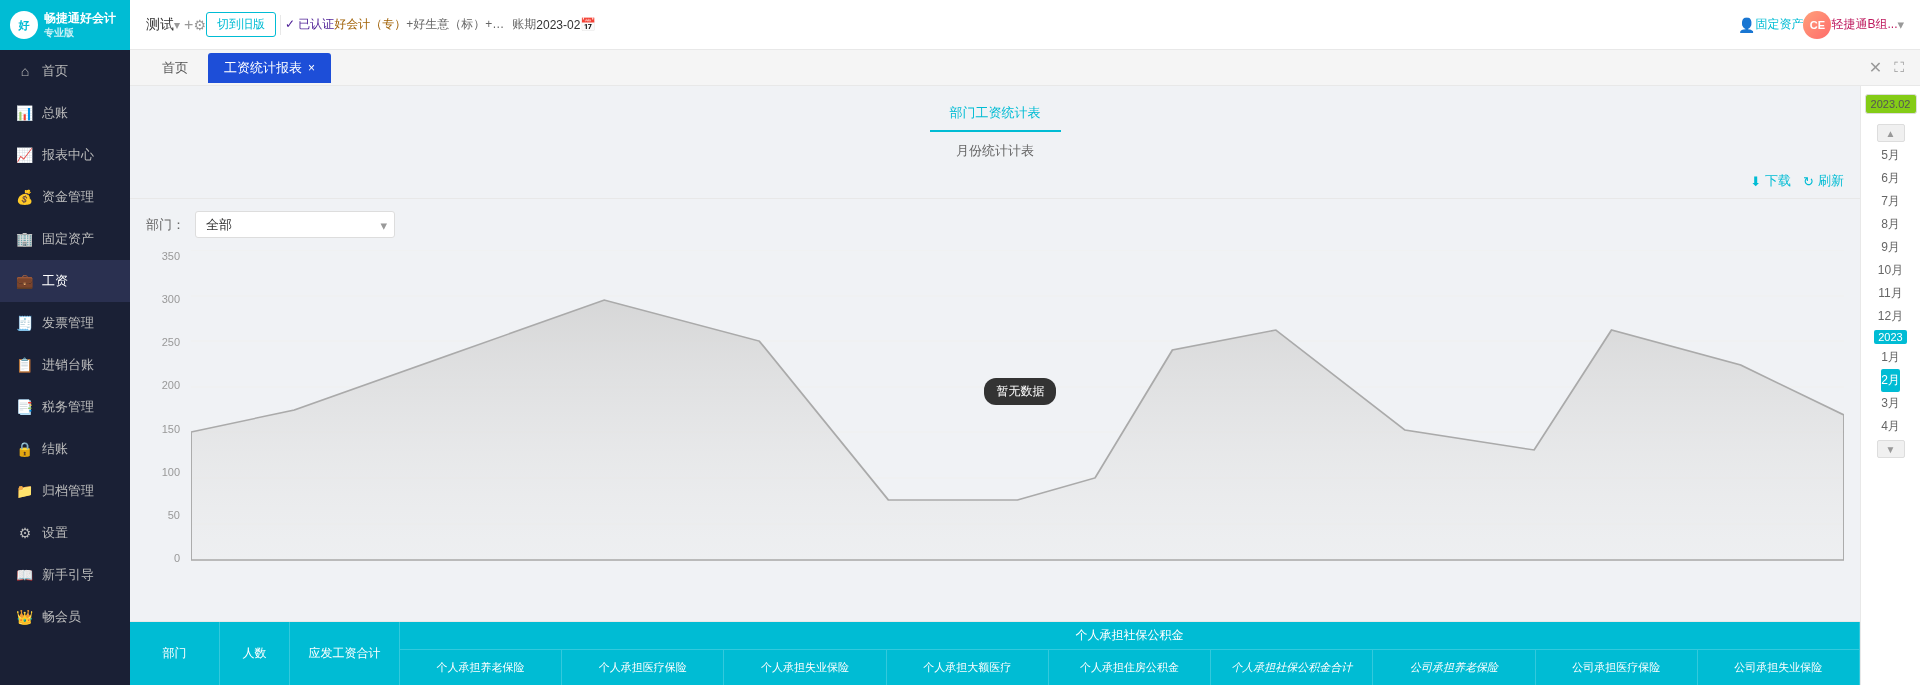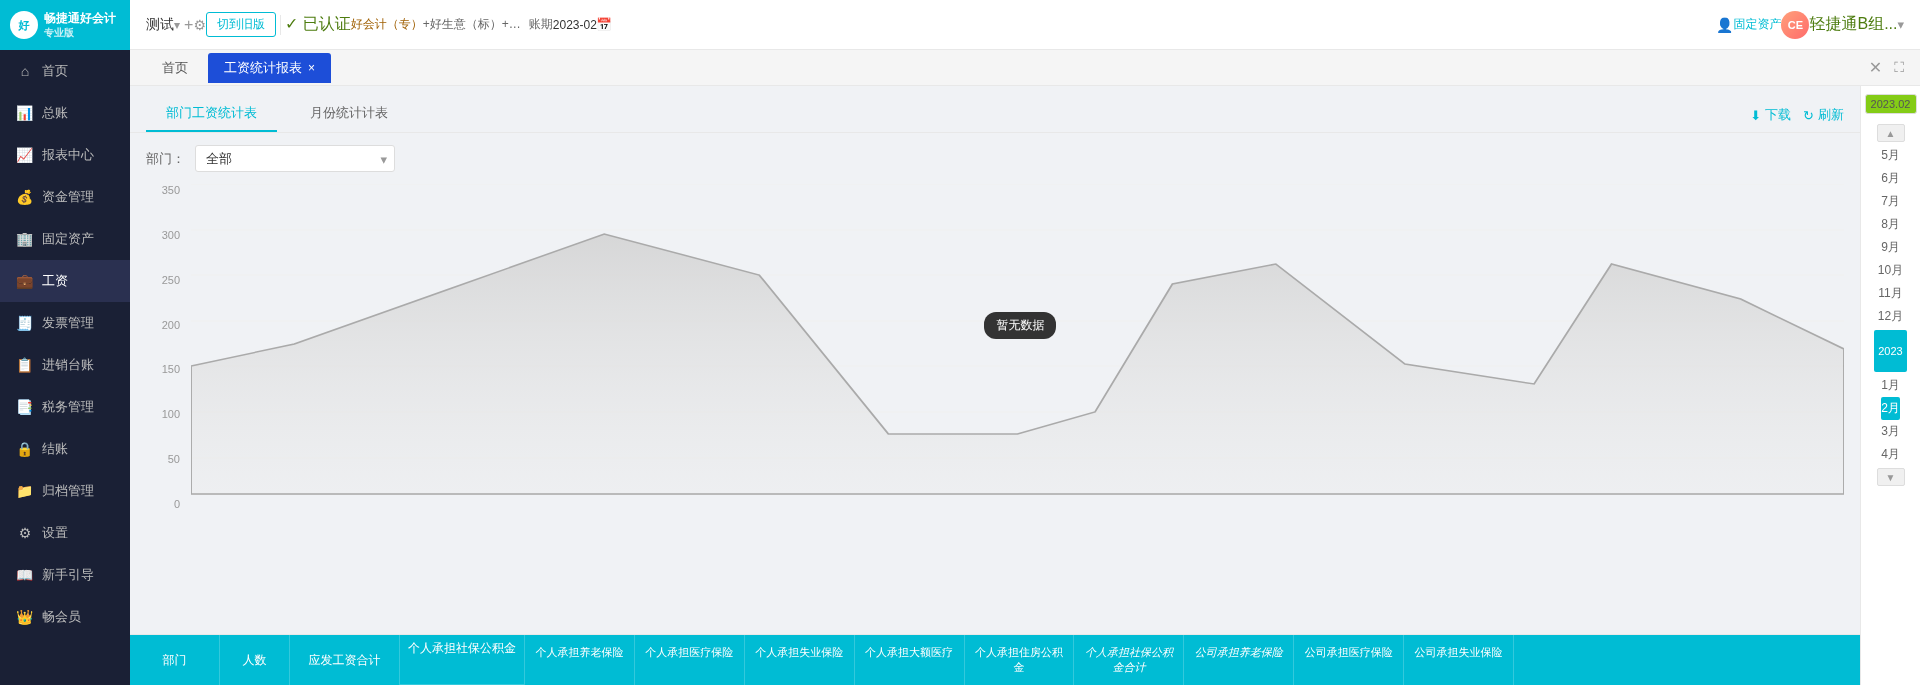--- a/index.html
+++ b/index.html
@@ -99,24 +99,25 @@
     .tab.home { color: #555; }
     .tab.active {
       background: #1d4ed8;
       color: white;
     }
     .tab-close { font-size: 12px; cursor: pointer; }
 
     
     .subtabs {
       display: flex;
-      align-items: flex-end;
+      align-items: center;
       padding: 10px 16px 0;
       border-bottom: 1px solid #e8e8e8;
-      gap: 13px;
+      gap: 2px;
+      flex-direction: column;
     }
     .subtab {
       padding: 8px 20px;
       cursor: pointer;
       font-size: 13px;
       color: #666;
       border-bottom: 2px solid transparent;
     }
     .subtab.active {
       color: #00bcd4;
@@ -182,21 +183,21 @@
       width: 100%;
       height: 350px;
       position: relative;
     }
 
     
     .y-axis {
       position: absolute;
       left: 0;
       top: 0;
-      bottom: 24px;
+      bottom: 36px;
       width: 40px;
       display: flex;
       flex-direction: column;
       justify-content: space-between;
       align-items: flex-end;
       padding-right: 6px;
     }
     .y-label { font-size: 11px; color: #999; }
 
     
@@ -292,21 +293,21 @@
     }
     .panel-month.active {
       background: #00bcd4;
       color: white;
       border-radius: 2px;
     }
     .panel-year-badge {
       background: #00bcd4;
       color: white;
       border-radius: 2px;
-      padding: 15px 4px;
+      padding: 1px 4px;
       font-size: 11px;
       margin: 2px 0;
       cursor: pointer;
     }
 
     .main-with-panel {
       display: flex;
       flex: 1;
       overflow: hidden;
     }
@@ -400,33 +401,33 @@
 
 <div class="main">
 
   <div class="topbar">
     <span style="font-size:14px;color:#333;">测试</span>
     <span style="color:#999;font-size:12px;cursor:pointer;">▾</span>
     <span style="color:#999;font-size:16px;cursor:pointer;margin-left:4px;">+</span>
     <span style="color:#999;font-size:14px;cursor:pointer;">⚙</span>
     <button class="topbar-btn primary">切到旧版</button>
     <span style="width:1px;height:20px;background:#e8e8e8;margin:0 4px;"></span>
-    <span style="color:#4d7c0f;font-size:16px;">✓ 已认证</span>
+    <span style="color:#4c1d95;font-size:12px;">✓ 已认证</span>
     <span style="color:#a16207;font-size:12px;">好会计（专）</span>
     <span style="color:#666;font-size:12px;">+好生意（标）+…</span>
     <span style="color:#666;font-size:12px;margin-left:8px;">账期</span>
     <span style="color:#333;font-size:12px;">2023-02</span>
     <span style="cursor:pointer;color:#999;">📅</span>
     <div style="flex:1;"></div>
     <span style="color:#00bcd4;font-size:14px;">👤</span>
     <span style="color:#00bcd4;font-size:12px;cursor:pointer;">固定资产</span>
     <div class="user-avatar" style="background:linear-gradient(135deg,#ffa07a,#ff6b6b);">
       <span>CE</span>
     </div>
-    <span style="font-size:16px;color:#4d7c0f;">轻捷通B组...</span>
+    <span style="font-size:12px;color:#be185d;">轻捷通B组...</span>
     <span style="color:#999;cursor:pointer;">▾</span>
   </div>
 
   <div class="tabbar">
     <div class="tab home">
       <span>首页</span>
     </div>
     <div class="tab active">
       <span>工资统计报表</span>
       <span class="tab-close">×</span>
@@ -505,21 +506,21 @@
             <div class="chart-tooltip" style="left:48%;top:40%;">暂无数据</div>
           </div>
         </div>
       </div>
 
       <div class="bottom-table">
         <div class="table-header">
           <div class="th" style="width:90px;align-self:stretch;display:flex;align-items:center;justify-content:center;">部门</div>
           <div class="th" style="width:70px;align-self:stretch;display:flex;align-items:center;justify-content:center;">人数</div>
           <div class="th" style="width:110px;align-self:stretch;display:flex;align-items:center;justify-content:center;">应发工资合计</div>
-          <div style="flex:1;display:flex;flex-direction:row;">
+          <div style="flex:1;display:flex;flex-direction:column;">
             <div class="th-group-header">个人承担社保公积金</div>
             <div class="th-group-children">
               <div class="th" style="flex:1;font-size:11px;">个人承担养老保险</div>
               <div class="th" style="flex:1;font-size:11px;">个人承担医疗保险</div>
               <div class="th" style="flex:1;font-size:11px;">个人承担失业保险</div>
               <div class="th" style="flex:1;font-size:11px;">个人承担大额医疗</div>
               <div class="th" style="flex:1;font-size:11px;">个人承担住房公积金</div>
               <div class="th" style="flex:1;font-size:11px;font-style:italic;">个人承担社保公积金合计</div>
               <div class="th" style="flex:1;font-size:11px;font-style:italic;">公司承担养老保险</div>
               <div class="th" style="flex:1;font-size:11px;">公司承担医疗保险</div>

